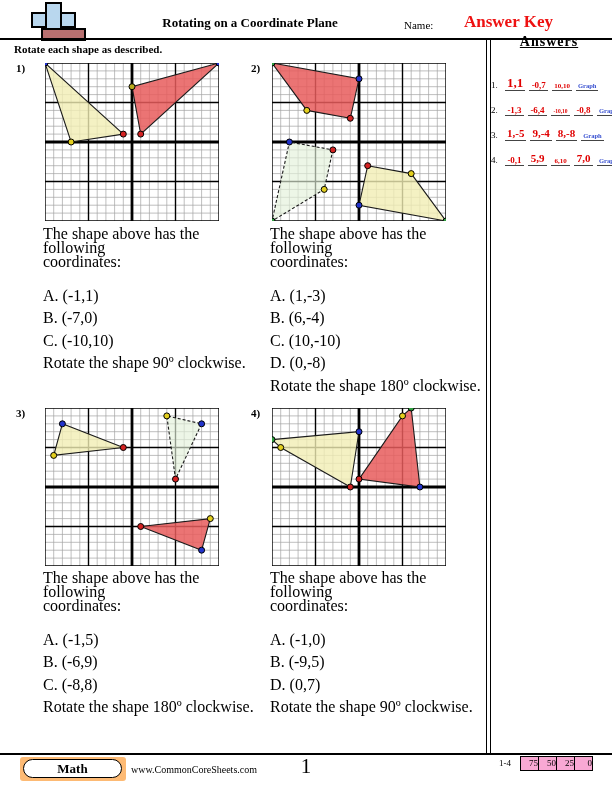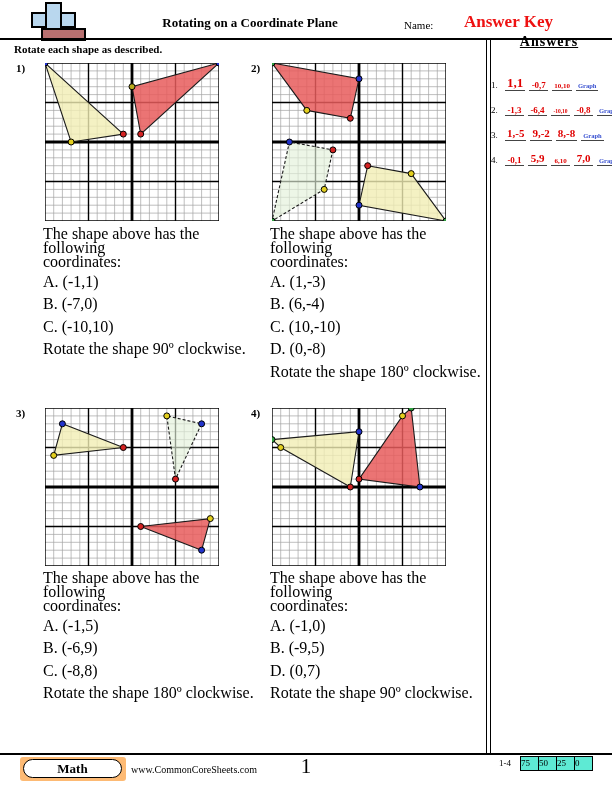--- a/index.html
+++ b/index.html
@@ -29,36 +29,36 @@
   .slot{display:inline-block;min-width:15px;padding:0 2px;margin-left:4px;text-align:center;
         border-bottom:1.4px solid #444;color:var(--answer-red);font-weight:bold;line-height:1.05;}
   .s-lg{font-size:13px}.s-ml{font-size:11px}.s-md{font-size:9px}.s-sm{font-size:7px}.s-xs{font-size:5.5px}
   .slot.graph{color:var(--link-blue);font-weight:bold;font-size:6.5px;cursor:pointer;}
 
   
   .pnum{position:absolute;font-size:11px;font-weight:bold;}
   svg.grid{position:absolute;background:#fff;}
   .ptext{position:absolute;width:215px;font-size:16px;}
   .intro{line-height:14px;}
-  .coords{margin-top:2px;}
+  .coords{margin-top:16px;}
   .coord{line-height:22.4px;}
   .rotate{line-height:22.4px;}
 
   
   .footer-rule{position:absolute;left:0;top:753px;width:612px;height:1.6px;background:#000;}
   .math-bar{position:absolute;left:20px;top:757px;width:106px;height:24px;background:#fdba74;border-radius:3px;}
   .math-pill{position:absolute;left:3px;top:2px;width:97px;height:17px;background:#fff;
              border:1.6px solid #000;border-radius:10px;text-align:center;
              font-size:13px;font-weight:bold;line-height:17px;}
   .site-url{position:absolute;left:131px;top:764px;font-size:10px;}
   .page-number{position:absolute;left:286px;top:754px;width:40px;text-align:center;font-size:21px;}
   .score-range{position:absolute;left:499px;top:758px;font-size:9px;}
   .score-table{position:absolute;left:521px;top:756px;display:flex;}
   .score-cell{width:17px;height:12px;border:1px solid #000;margin-left:-1px;
-              font-size:9px;text-align:left;padding-top:1px;background:#5eead4;}
+              font-size:9px;text-align:right;padding-top:1px;background:#f9a8d4;}
 </style>
 </head>
 <body>
 
 <div class="page" style="--answer-red: #e00000; --key-red: #ee1111; --link-blue: #3850d0;">
 
   <div class="logo">
     <div class="ch"></div>
     <div class="cv"></div>
     <div class="cv2"></div>
@@ -84,21 +84,21 @@
         <span class="anum">2.</span>
         <span class="slot s-md">-1,3</span>
         <span class="slot s-md">-6,4</span>
         <span class="slot s-xs">-10,10</span>
         <span class="slot s-md">-0,8</span>
         <span class="slot graph">Graph</span>
       </div>
       <div class="arow">
         <span class="anum">3.</span>
         <span class="slot s-ml">1,-5</span>
-        <span class="slot s-ml">9,-2</span>
+        <span class="slot s-ml">9,-4</span>
         <span class="slot s-ml">8,-8</span>
         <span class="slot graph">Graph</span>
       </div>
       <div class="arow">
         <span class="anum">4.</span>
         <span class="slot s-md">-0,1</span>
         <span class="slot s-ml">5,9</span>
         <span class="slot s-sm">6,10</span>
         <span class="slot s-ml">7,0</span>
         <span class="slot graph">Graph</span>

